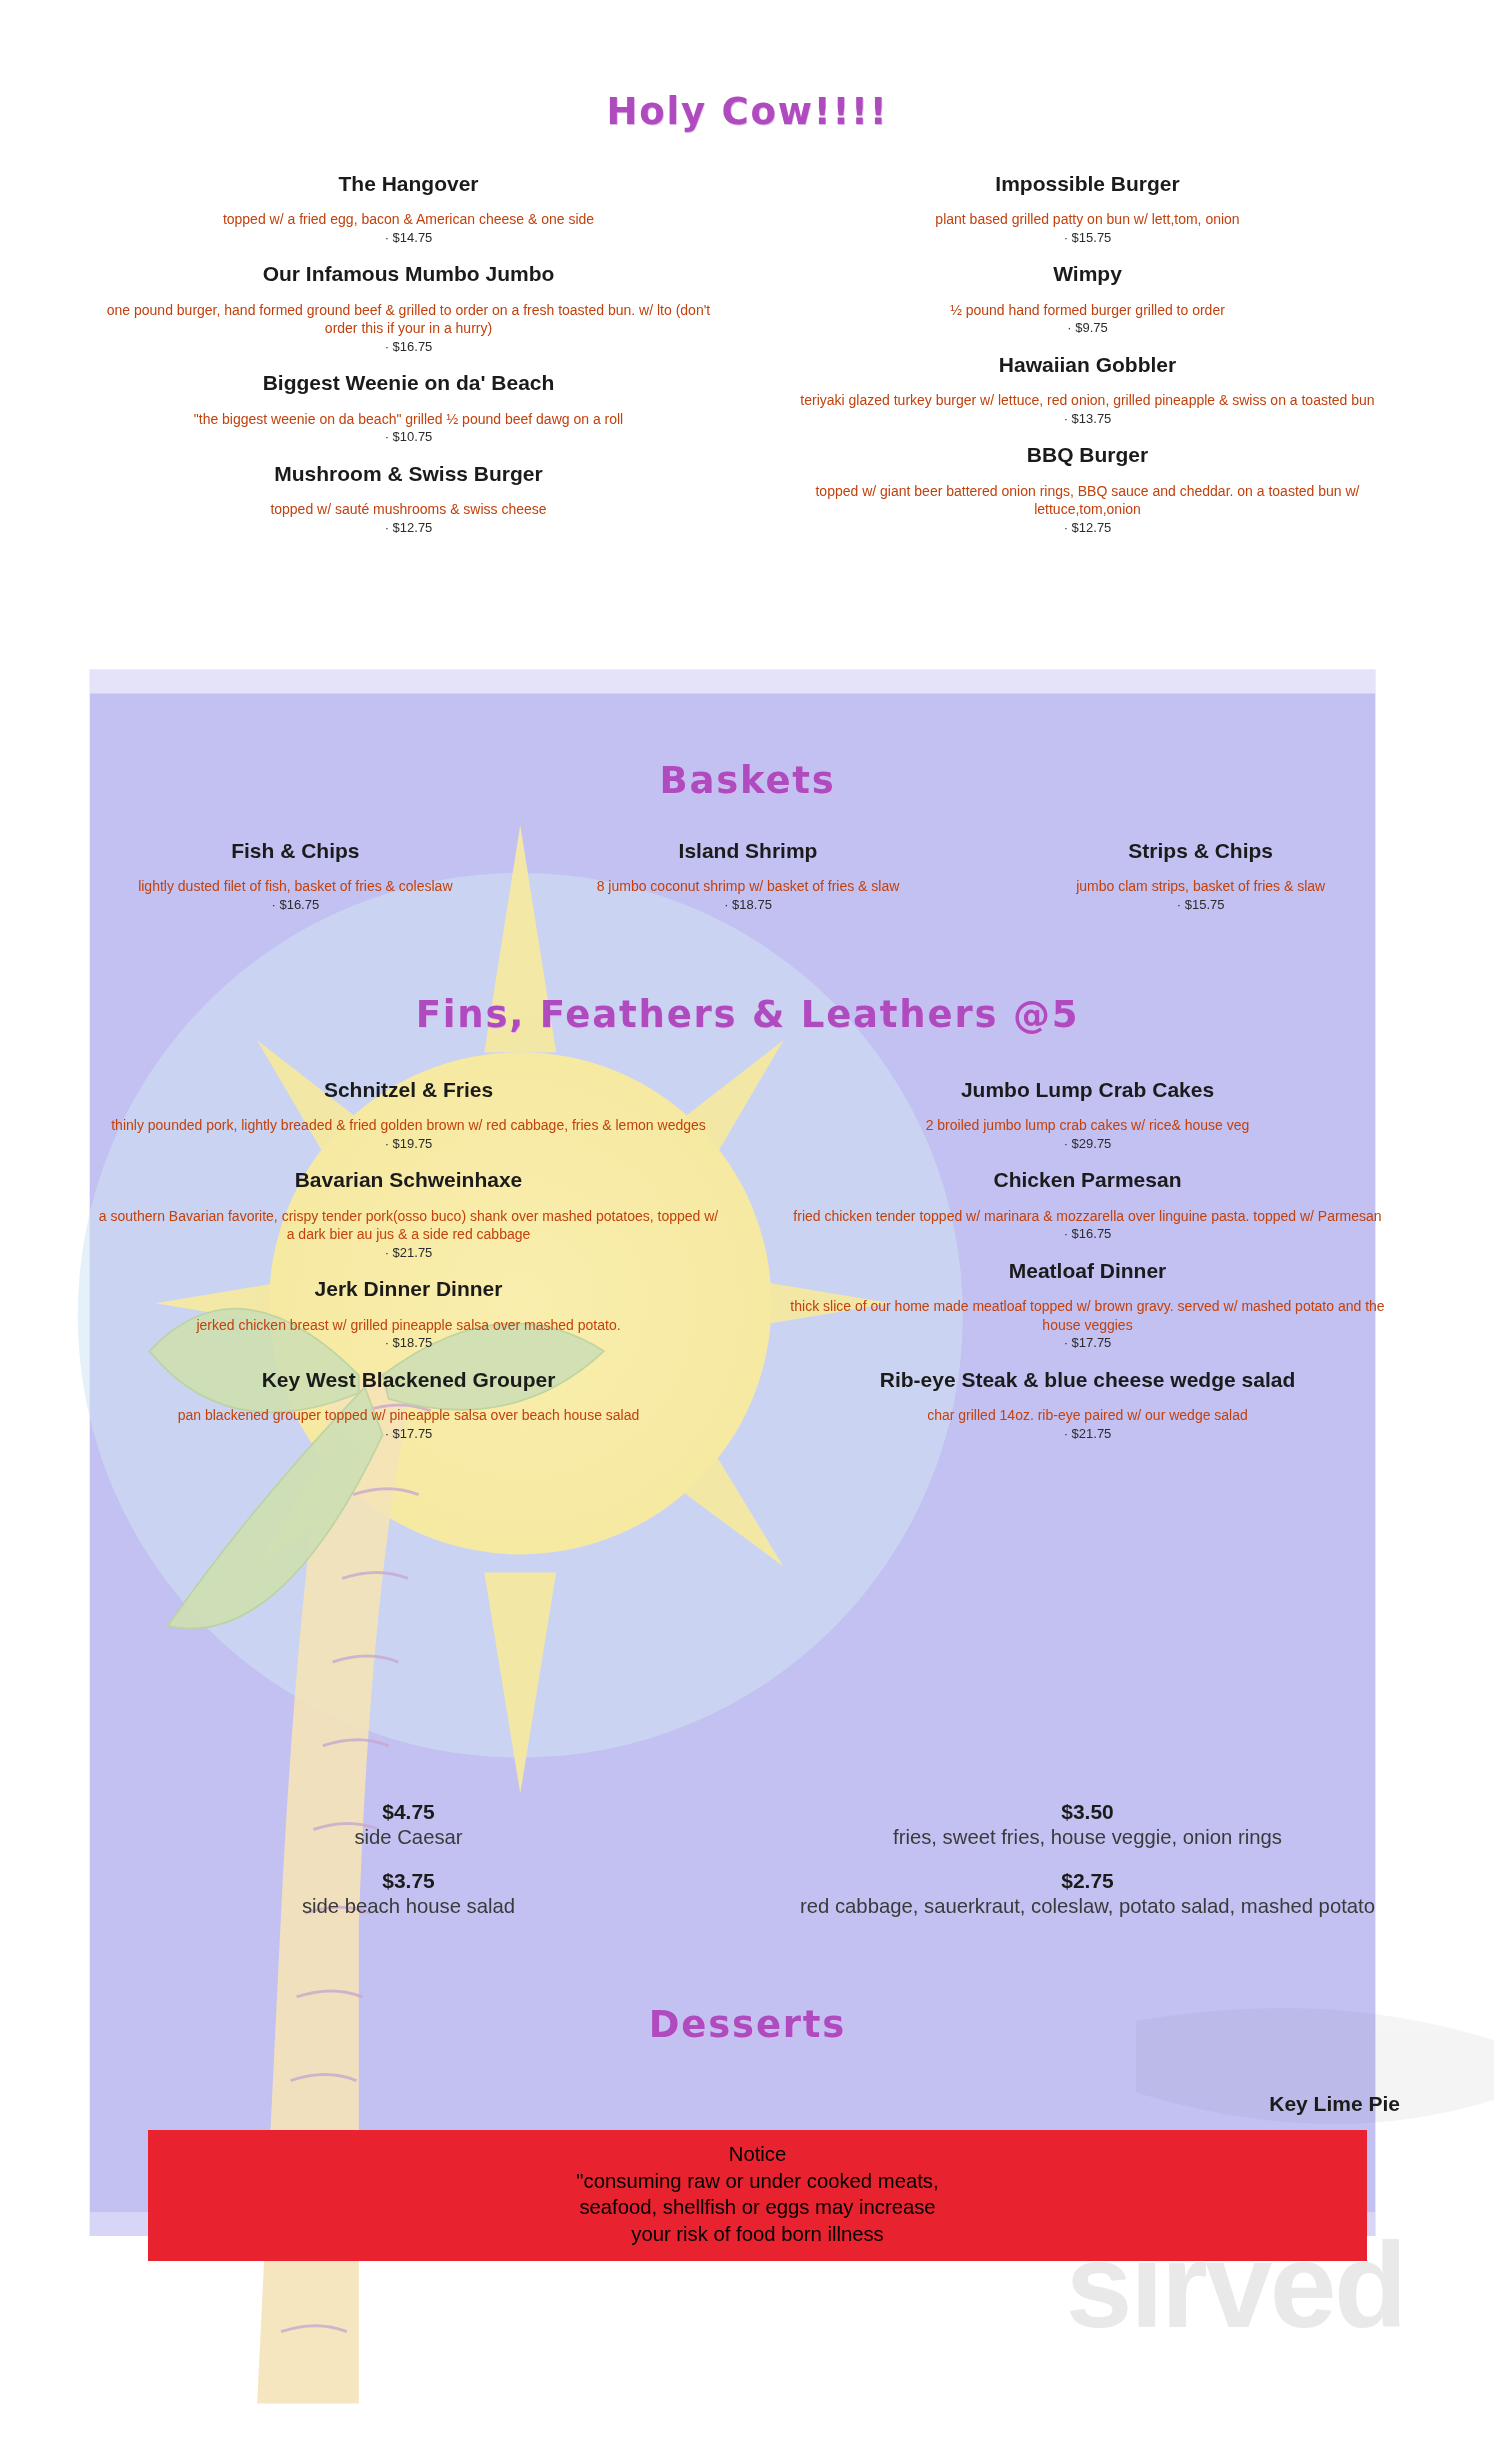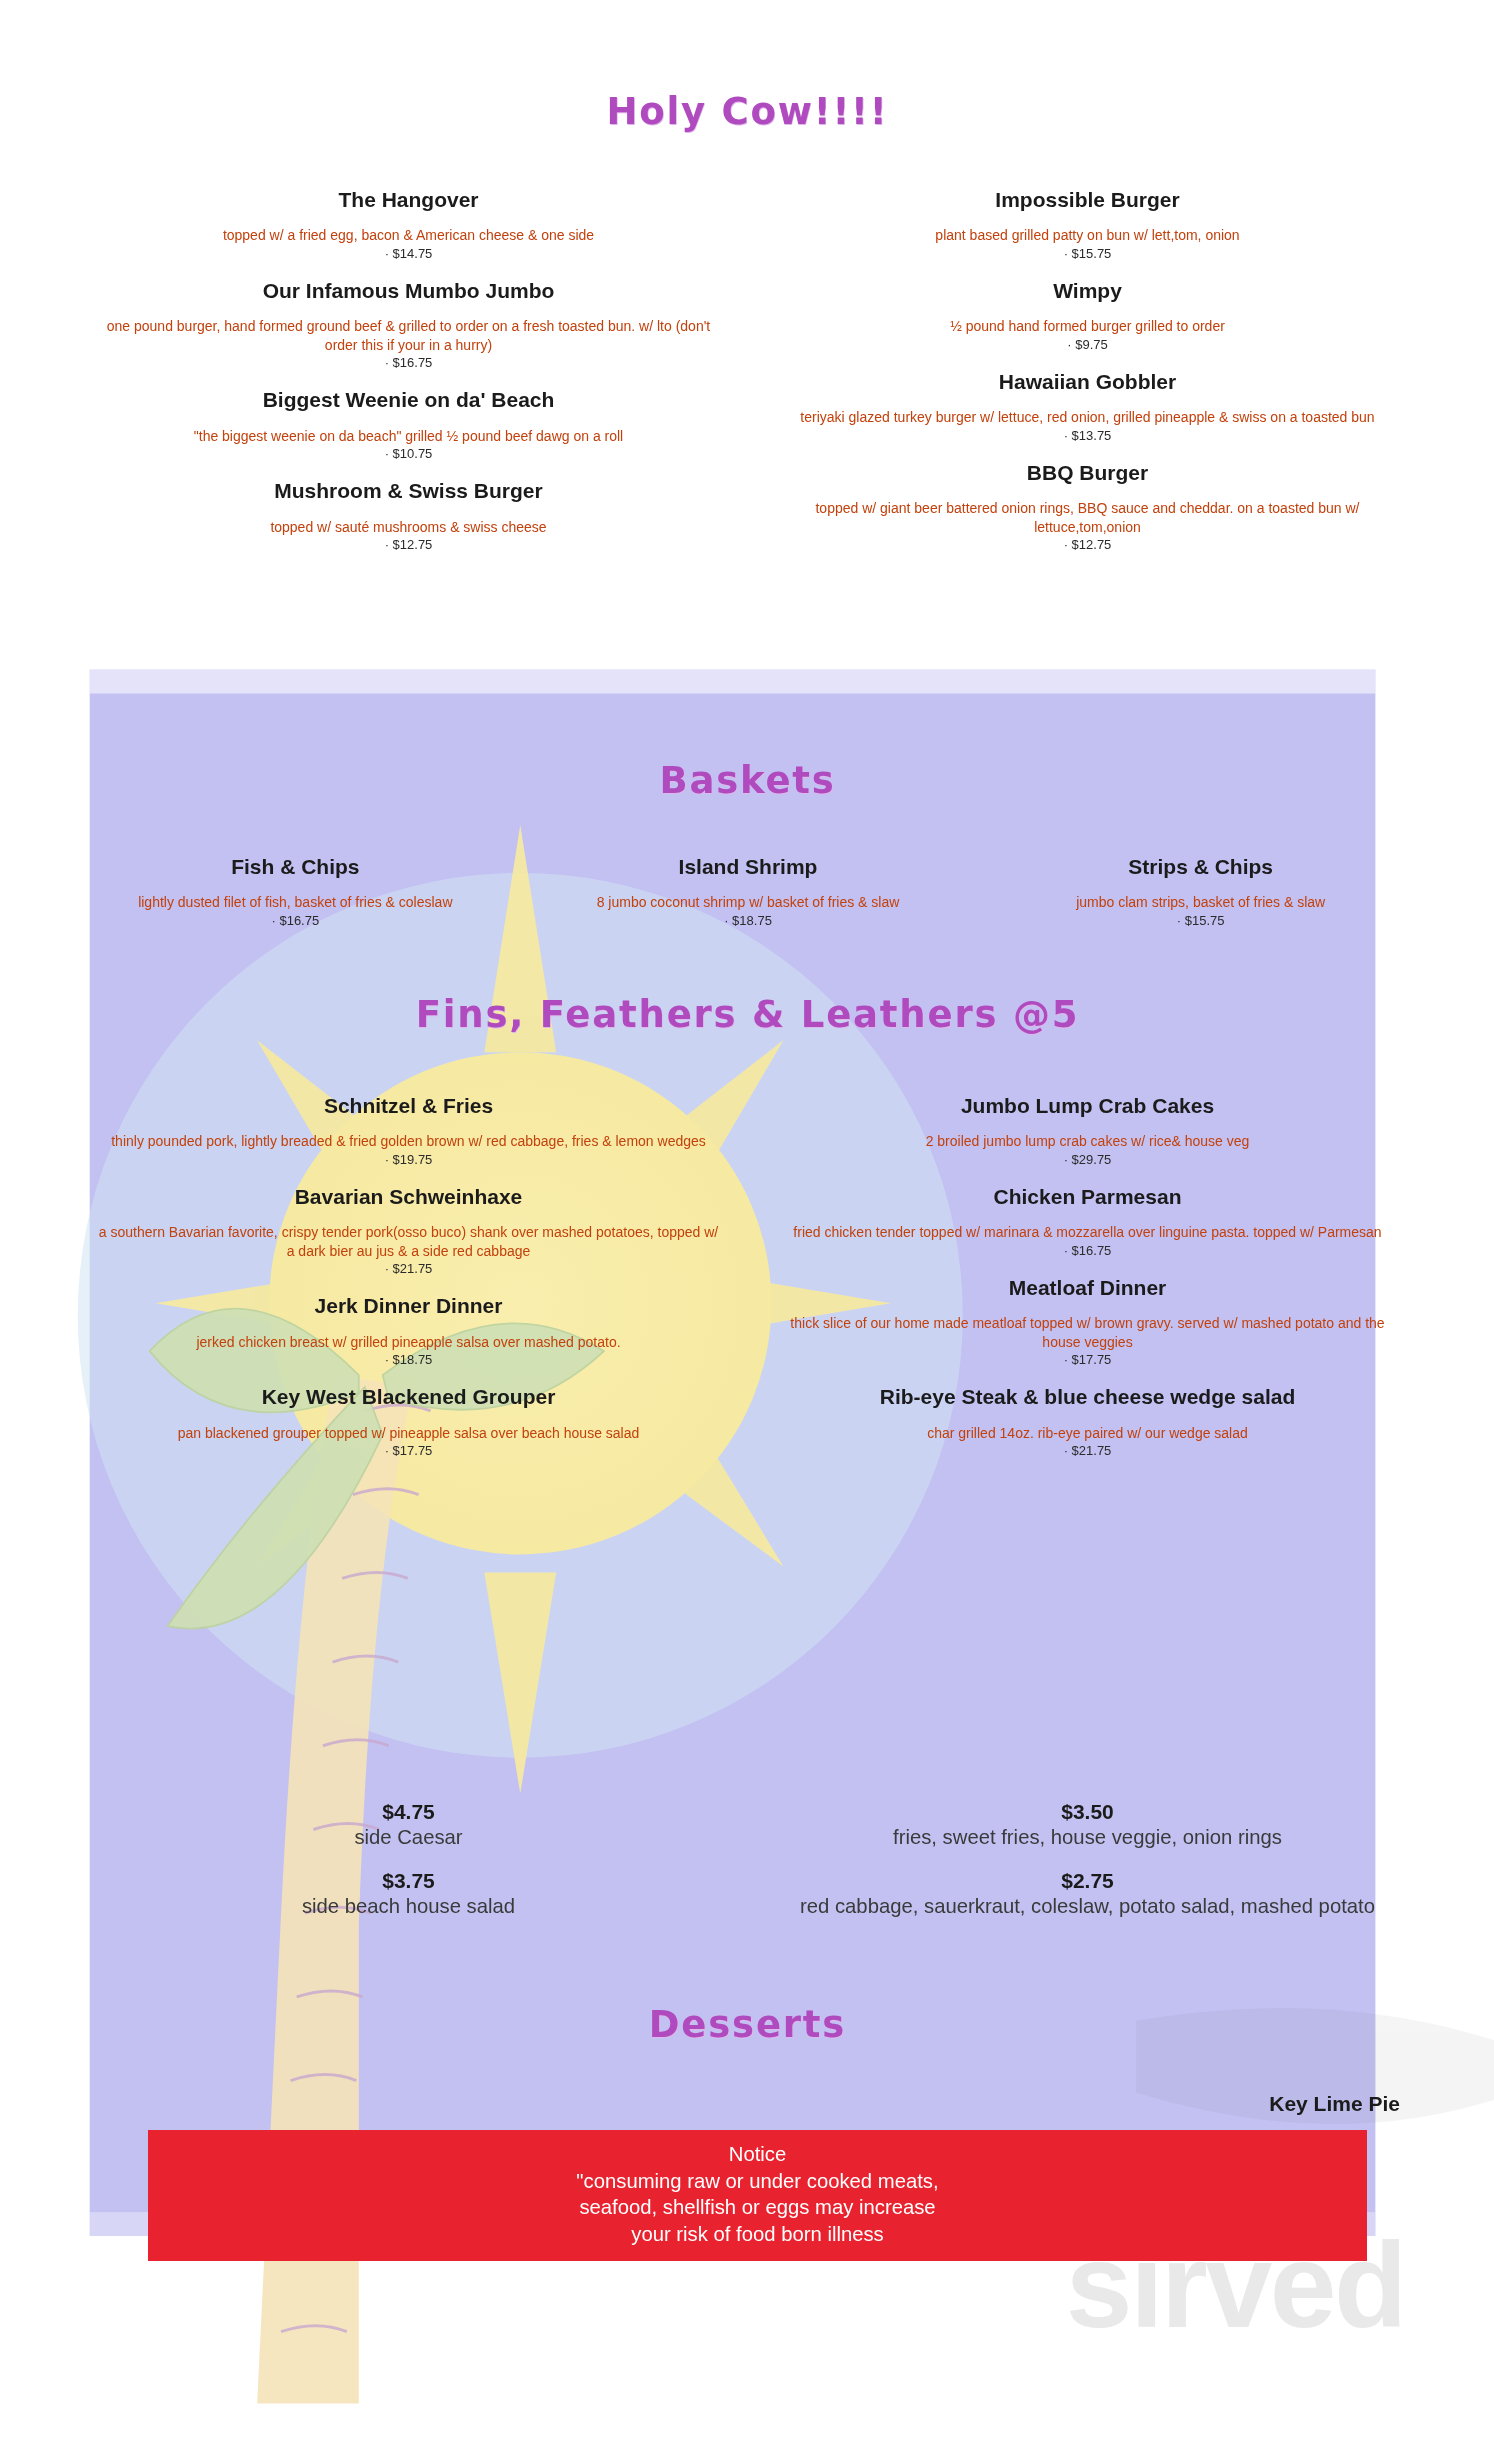--- a/index.html
+++ b/index.html
@@ -57,21 +57,20 @@
 
   .item {
     text-align: center;
     margin-bottom: 15.5px;
   }
   .item-name {
     font-weight: 700;
     font-size: 21px;
     color: #1b1b1b;
     line-height: 1.3;
-    margin-top: 16px;
   }
   .item-desc {
     font-size: 14px;
     color: #c2410c;
     line-height: 1.32;
     margin-top: 13px;
   }
   .item-price {
     font-size: 13px;
     color: #2b2b2b;
@@ -100,21 +99,21 @@
     color: #1b1b1b;
     margin-top: 4.8px;
   }
 
   .notice {
     position: absolute;
     left: 148px;
     top: 2130px;
     width: 1219px;
     background: #e8232f;
-    color: #ffffff;
+    color: #000000;
     text-align: center;
     font-size: 20.3px;
     line-height: 1.32;
     padding: 10.8px 0 13px 0;
     box-sizing: border-box;
   }
 
   .watermark {
     position: absolute;
     right: 90px;

